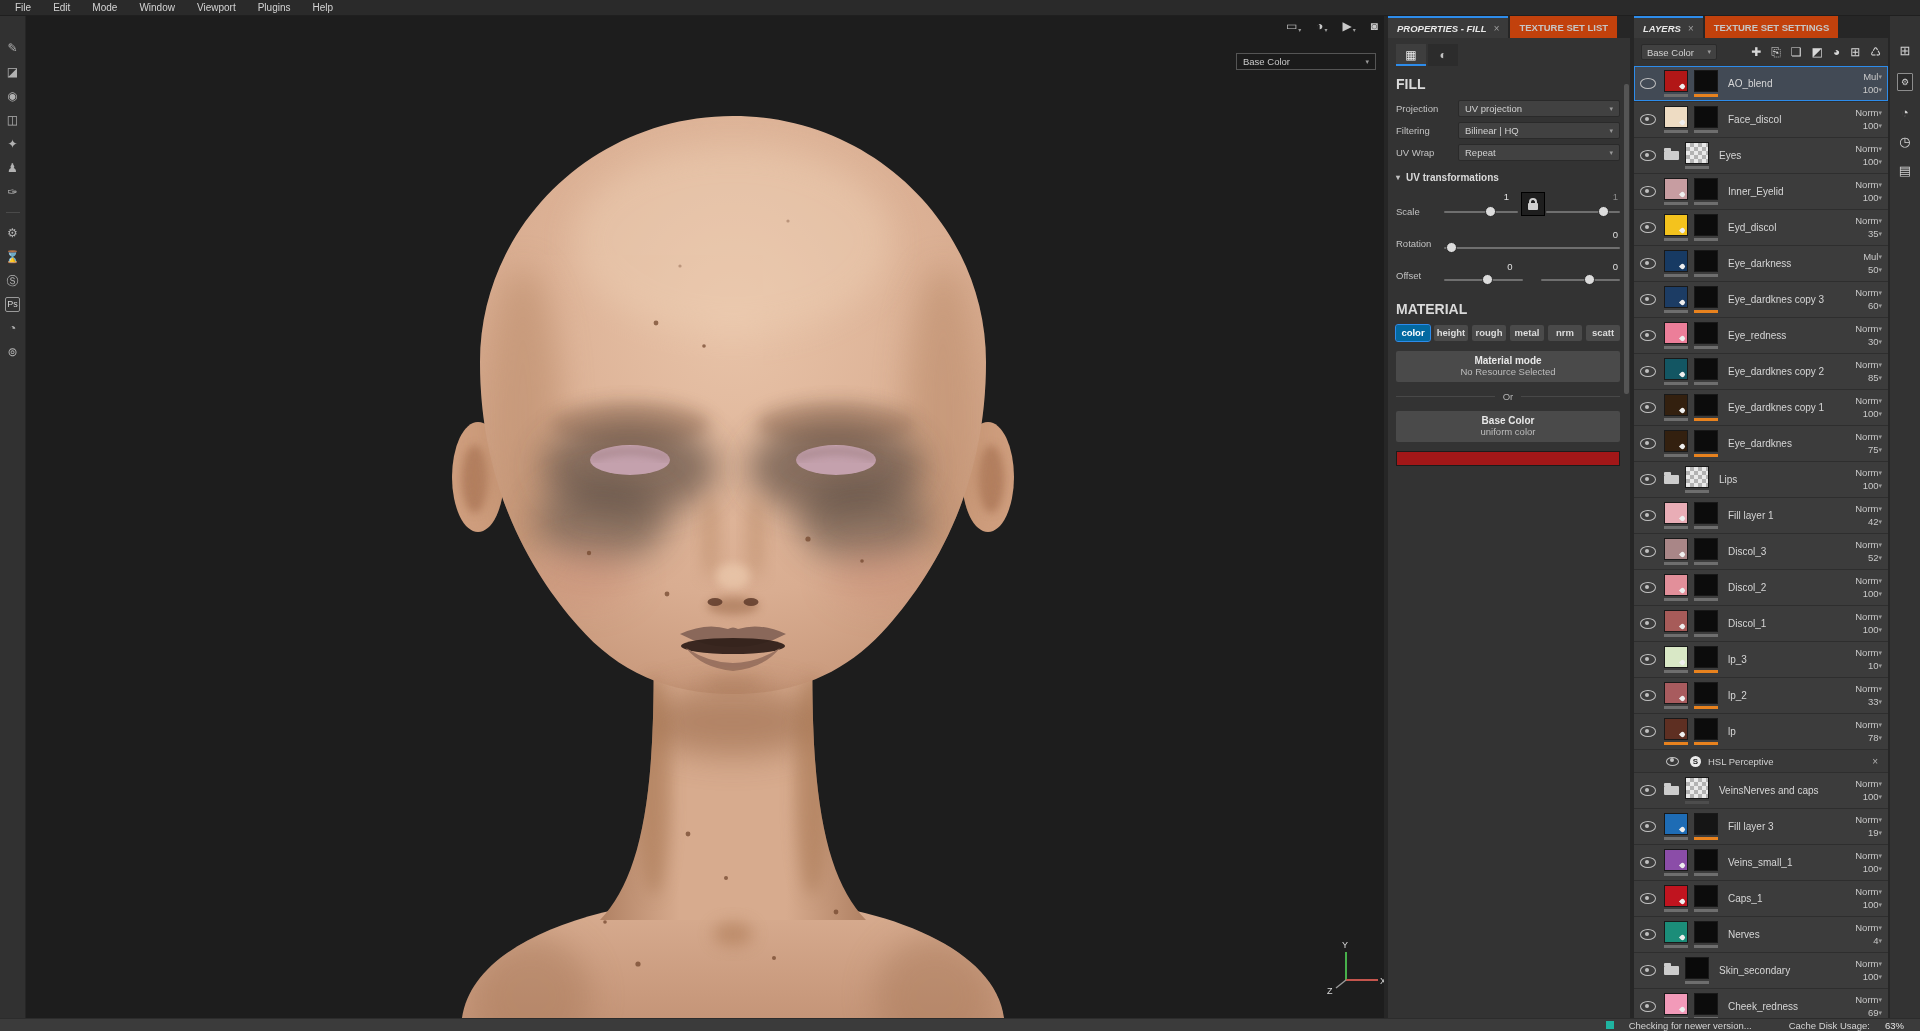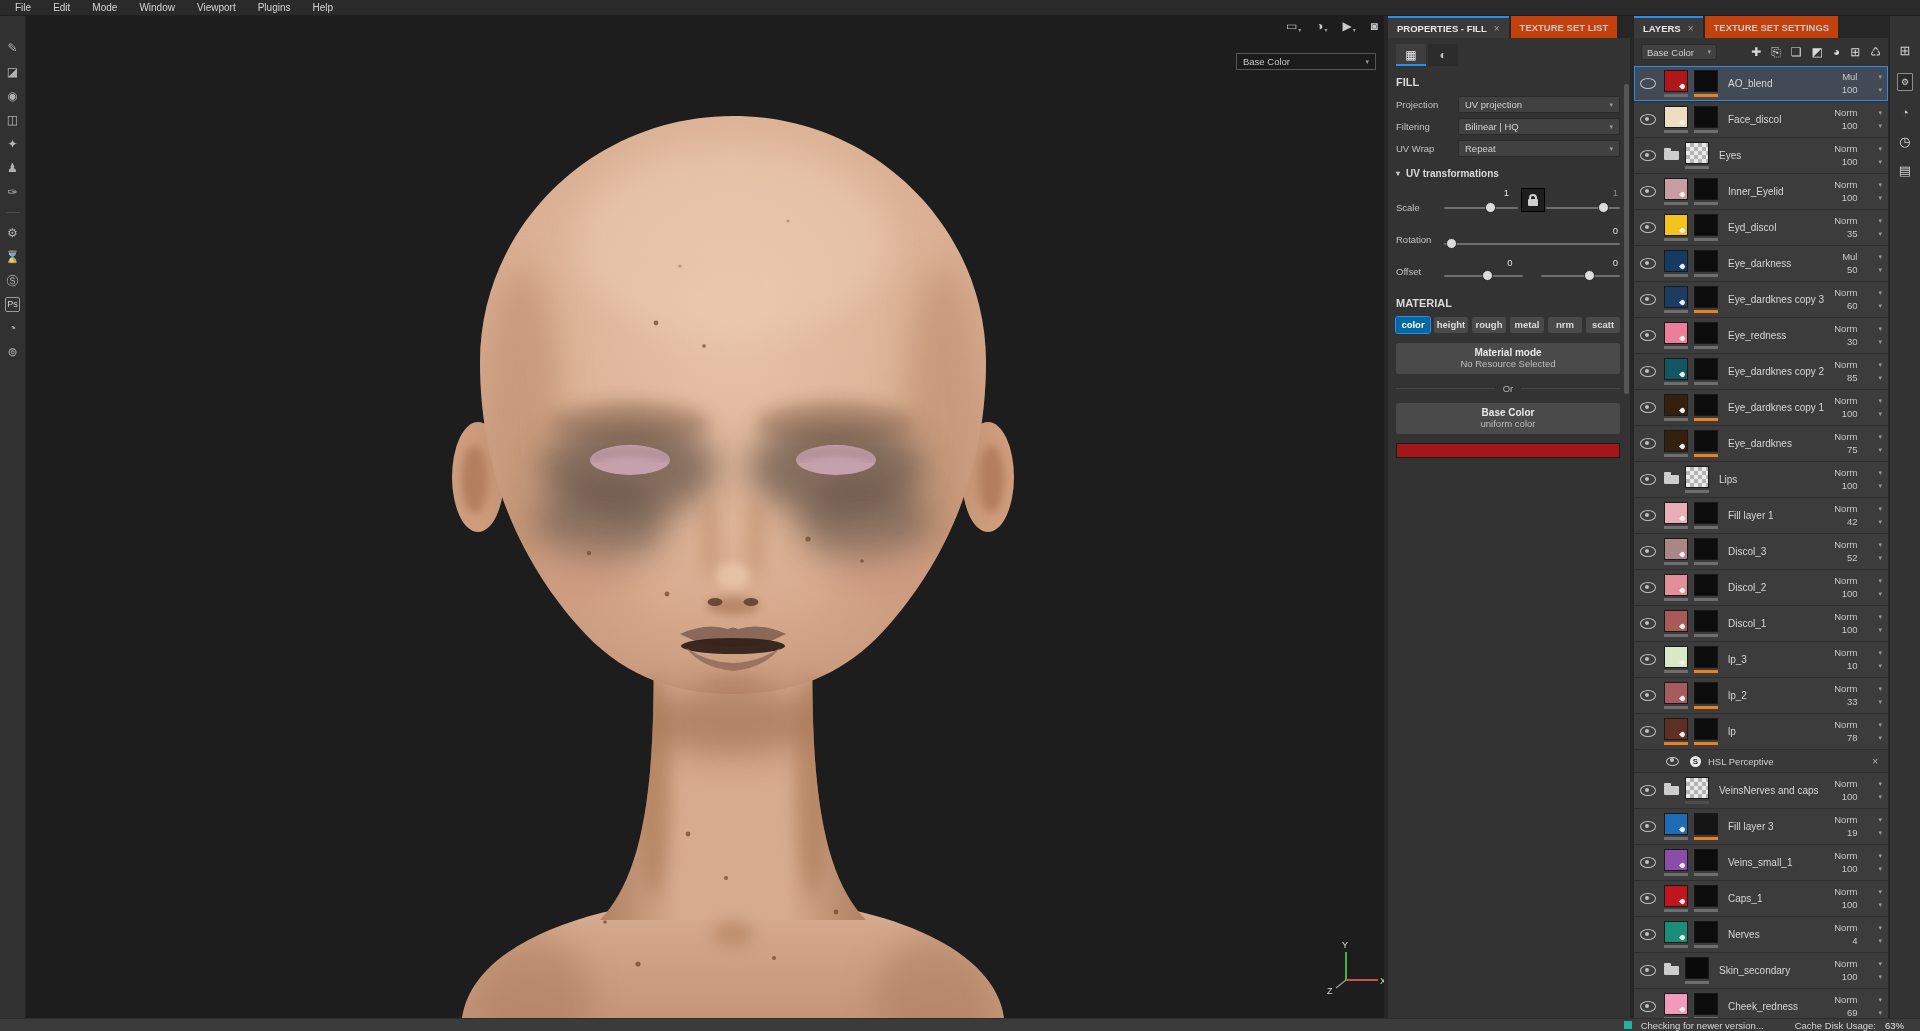--- a/index.html
+++ b/index.html
@@ -22,31 +22,31 @@
   #viewport{position:absolute;left:26px;top:16px;width:1358px;height:1002px;background:#1d1d1d;overflow:hidden;}
   #vp-toolbar{position:absolute;top:3px;right:6px;display:flex;gap:15px;align-items:center;z-index:3;}
   .vp-icon{color:#c9c9c9;font-size:12px;display:flex;align-items:flex-end;gap:1px;}
   .vp-icon .chev{font-size:6px;color:#9a9a9a;}
   #vp-channel{position:absolute;top:37px;right:8px;width:126px;height:15px;background:#1b1b1b;border:1px solid #555555;
     display:flex;align-items:center;justify-content:space-between;padding:0 6px;font-size:9.5px;color:#c9c9c9;z-index:3;}
   #vp-gizmo{position:absolute;left:1292px;top:922px;z-index:3;}
   
   .panel-tabs{display:flex;background:#262626;height:22px;align-items:stretch;}
   .ptab{padding:0 9px;font-size:9.5px;font-weight:bold;color:#c6c6c6;background:#c2410c;display:flex;align-items:center;gap:7px;margin-right:2px;box-sizing:border-box;}
-  .ptab.active{background:#3a3a3a;border-top:2px solid #2d8ceb;color:#e8e8e8;}
+  .ptab.active{background:#3a3a3a;border-top:2px solid #2d8ceb;color:#e8e8e8;font-style:italic;}
   .tab-close{font-size:10px;color:#9f9f9f;font-weight:normal;}
   .chev{font-size:7px;color:#9a9a9a;}
   
   #props-panel{position:absolute;left:1388px;top:16px;width:242px;height:1002px;background:#333333;box-sizing:border-box;}
   #props-body{padding:4px 10px 0 8px;position:relative;}
   #props-scroll{position:absolute;right:1px;top:46px;width:5px;height:310px;background:#555555;border-radius:2px;}
   .subtabs{display:flex;gap:2px;margin:2px 0 10px;}
   .subtab{width:30px;height:22px;background:#2c2c2c;color:#c2c2c2;text-align:center;line-height:22px;font-size:12px;box-sizing:border-box;}
   .subtab.active{background:#3e3e3e;border-bottom:2px solid #2d8ceb;color:#eeeeee;}
-  .section-title{font-weight:bold;font-size:11px;color:#dadada;margin:6px 0 8px;}
+  .section-title{font-weight:bold;font-size:14px;color:#dadada;margin:6px 0 8px;}
   .prow{display:flex;align-items:center;margin-bottom:5px;}
   .prow .plabel{width:62px;font-size:9.5px;color:#c2c2c2;flex:none;}
   .pselect{flex:1;height:15px;background:#414141;border:1px solid #2a2a2a;border-radius:2px;display:flex;align-items:center;
     justify-content:space-between;padding:0 6px;font-size:9.5px;color:#d2d2d2;}
   .uvt-header{display:flex;align-items:center;gap:6px;margin:11px 0 6px;font-weight:bold;font-size:10px;color:#dadada;}
   .uvt-header .chev{font-size:8px;color:#c2c2c2;}
   .uv-row{display:flex;margin-bottom:2px;}
   .uv-row .plabel{width:48px;font-size:9.5px;color:#c2c2c2;flex:none;align-self:flex-end;padding-bottom:8px;}
   .uv-ctrls{flex:1;position:relative;height:36px;}
   .uv-ctrls.short{height:30px;}
@@ -93,34 +93,34 @@
   .thumb.marks{background-image:
       radial-gradient(circle at 30% 72%, rgba(255,255,255,.95) 1px, transparent 2.2px),
       radial-gradient(circle at 62% 38%, rgba(255,255,255,.8) 1px, transparent 2px),
       radial-gradient(circle at 48% 55%, rgba(255,255,255,.55) 1px, transparent 2px);}
   .bar{width:24px;height:3px;margin-top:2px;background:transparent;}
   .bar.gray{background:#6e6e6e;}
   .bar.darkgray{background:#4d4d4d;}
   .bar.orange{background:#e8821e;}
   .lname{font-size:10px;color:#d6d6d6;margin-left:5px;flex:1;white-space:nowrap;overflow:hidden;}
   .lmeta{margin-left:auto;display:flex;flex-direction:column;align-items:flex-end;gap:3px;padding-right:2px;flex:none;}
-  .lmeta .mrow{font-size:9.5px;color:#c9c9c9;display:flex;gap:21px;align-items:center;line-height:10px;}
+  .lmeta .mrow{font-size:9.5px;color:#c9c9c9;display:flex;gap:0;align-items:center;line-height:10px;}
   .erow{height:22px;min-height:22px;background:#393939;display:flex;align-items:center;padding:0 10px 0 32px;gap:7px;box-sizing:border-box;}
   .sicon{width:11px;height:11px;border-radius:50%;background:#ececec;color:#2a2a2a;font-size:8px;font-weight:bold;
     text-align:center;line-height:11px;flex:none;}
   .ename{font-size:9.5px;color:#d0d0d0;}
   .eclose{margin-left:auto;color:#b2b2b2;font-size:10px;}
   
   #right-strip{position:absolute;left:1890px;top:16px;width:30px;height:1002px;background:#333333;display:flex;flex-direction:column;
     align-items:center;padding-top:28px;box-sizing:border-box;gap:15px;}
   .rs-icon{color:#d2d2d2;font-size:13px;line-height:14px;}
   .rs-icon.boxed{border:1px solid #8d8d8d;background:#2a2a2a;font-size:9px;padding:1px 3px;border-radius:1px;}
   
   #status-bar{position:absolute;left:0;top:1018px;width:1920px;height:13px;background:#3b3b3b;display:flex;align-items:center;
-    justify-content:flex-end;padding-right:16px;box-sizing:border-box;font-size:9.5px;color:#d5d5d5;gap:9px;border-top:1px solid #2c2c2c;}
+    justify-content:flex-end;padding-right:16px;box-sizing:border-box;font-size:9.5px;color:#d5d5d5;gap:15px;border-top:1px solid #2c2c2c;}
   .status-sq{width:8px;height:8px;flex:none;}
   #cache-label{margin-left:22px;}
   #cache-value{color:#e5e5e5;}
 </style>
 </head>
 <body>
 
 <div id="menu-bar">
     <div class="menu-item">File</div>
     <div class="menu-item">Edit</div>

